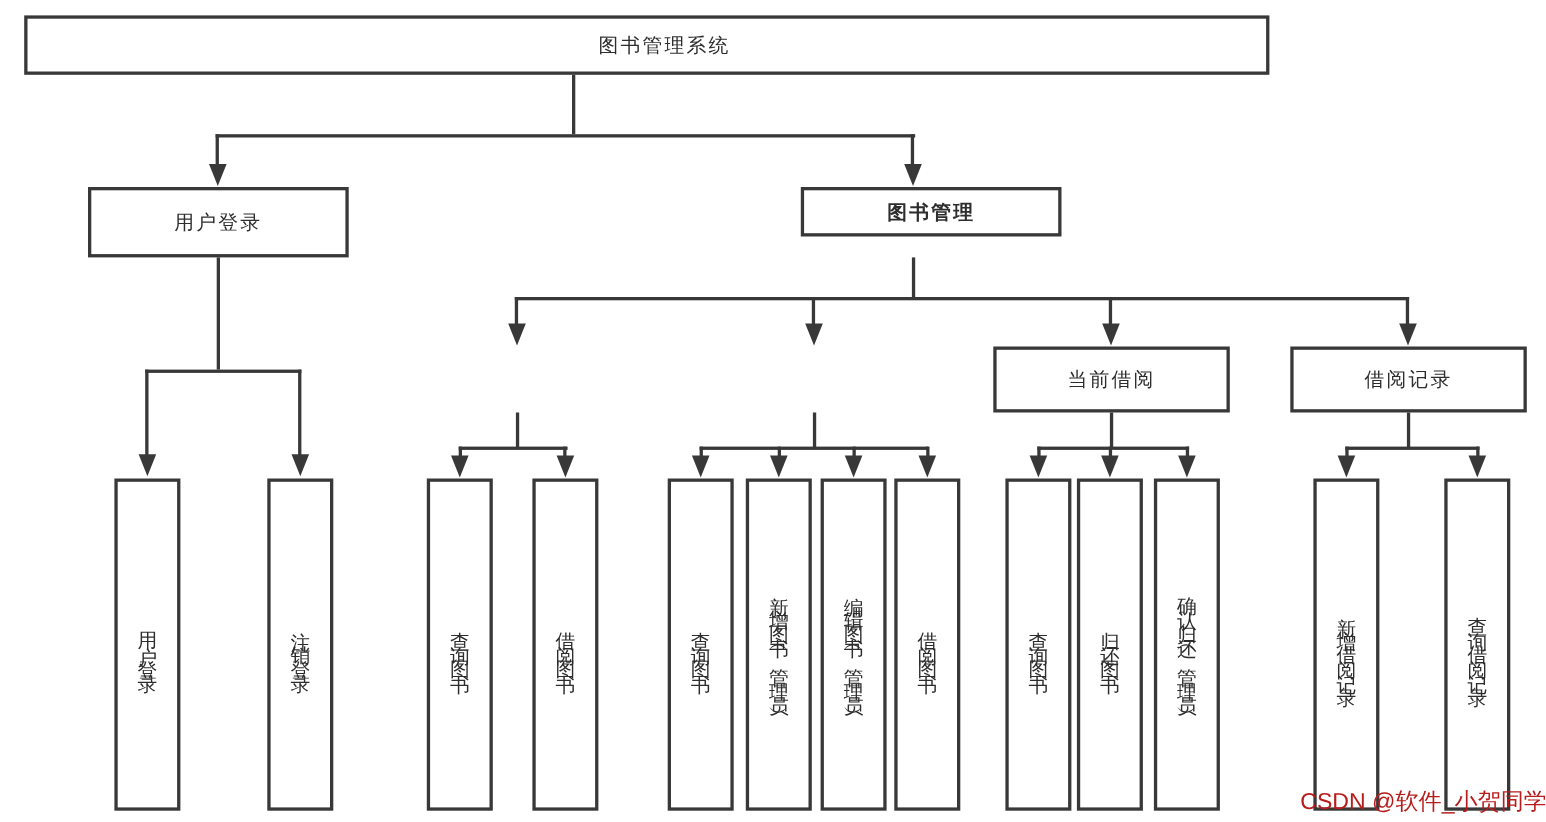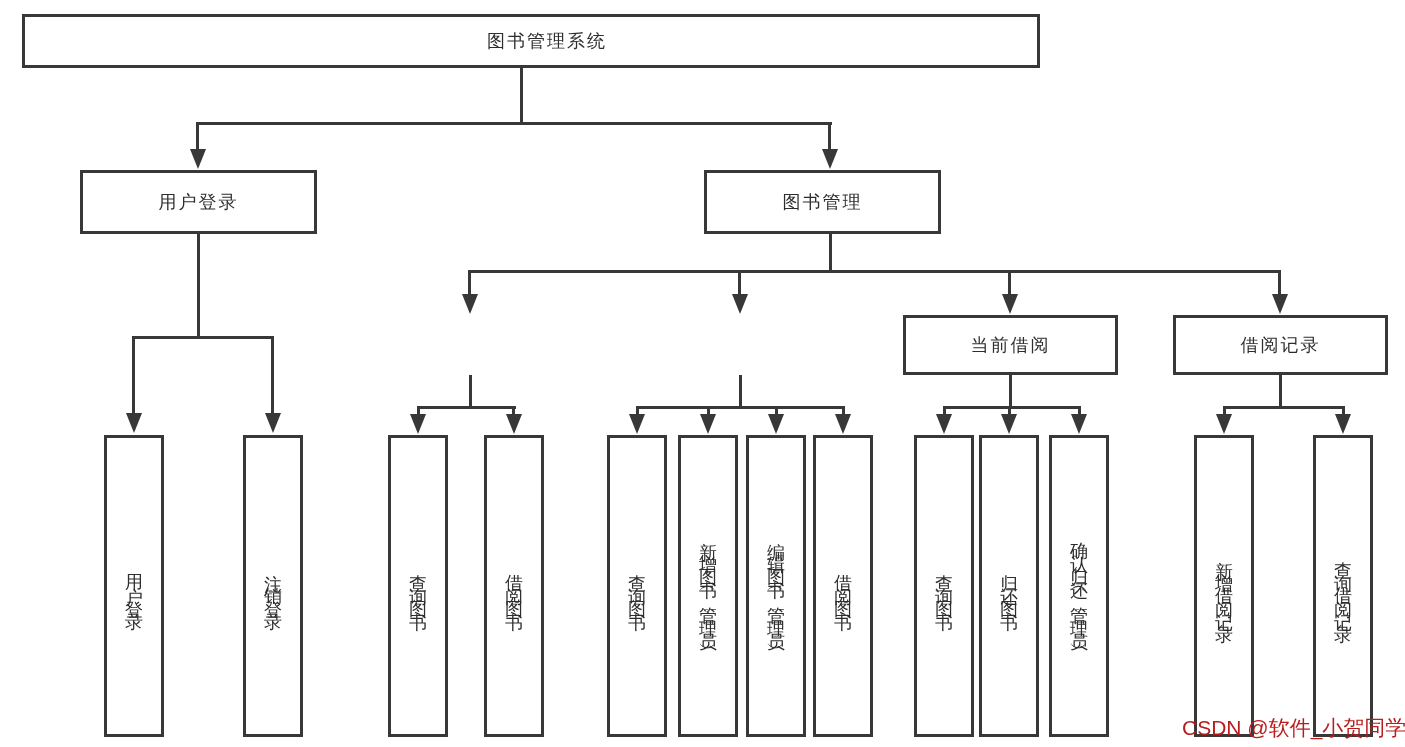--- a/index.html
+++ b/index.html
@@ -5,23 +5,23 @@
   html,body{margin:0;padding:0;background:#ffffff;}
   .canvas{
     position:relative;width:1405px;height:747px;background:#ffffff;overflow:hidden;
     font-family:"Liberation Sans","DejaVu Sans",sans-serif;color:#2d2d2d;
   }
   .box{
     position:absolute;border:3px solid #383838;background:#ffffff;box-sizing:border-box;
     display:flex;align-items:center;justify-content:center;
     font-size:18px;letter-spacing:2px;white-space:nowrap;
   }
-  .root{left:22px;top:14px;width:1018px;height:54px;padding-left:32px;}
+  .root{left:22px;top:14px;width:1132px;height:54px;padding-left:32px;}
   .l2-user{left:80px;top:170px;width:237px;height:64px;}
-  .l2-mgmt{left:704px;top:170px;width:237px;height:64px;}
+  .l2-mgmt{left:728px;top:170px;width:237px;height:45px;font-weight:bold;}
   .l3{top:315px;width:215px;height:60px;}
   .l3-1{left:363px;} .l3-2{left:633px;} .l3-3{left:903px;} .l3-4{left:1173px;}
   .leaf{top:435px;width:60px;height:302px;letter-spacing:0;}
   .leaf .vtext{
     writing-mode:vertical-rl;text-orientation:mixed;
     font-size:18px;letter-spacing:13px;line-height:1;
   }
   .a1{left:104px;} .a2{left:243px;}
   .b1{left:388px;} .b2{left:484px;}
   .c1{left:607px;} .c2{left:678px;} .c3{left:746px;} .c4{left:813px;}

